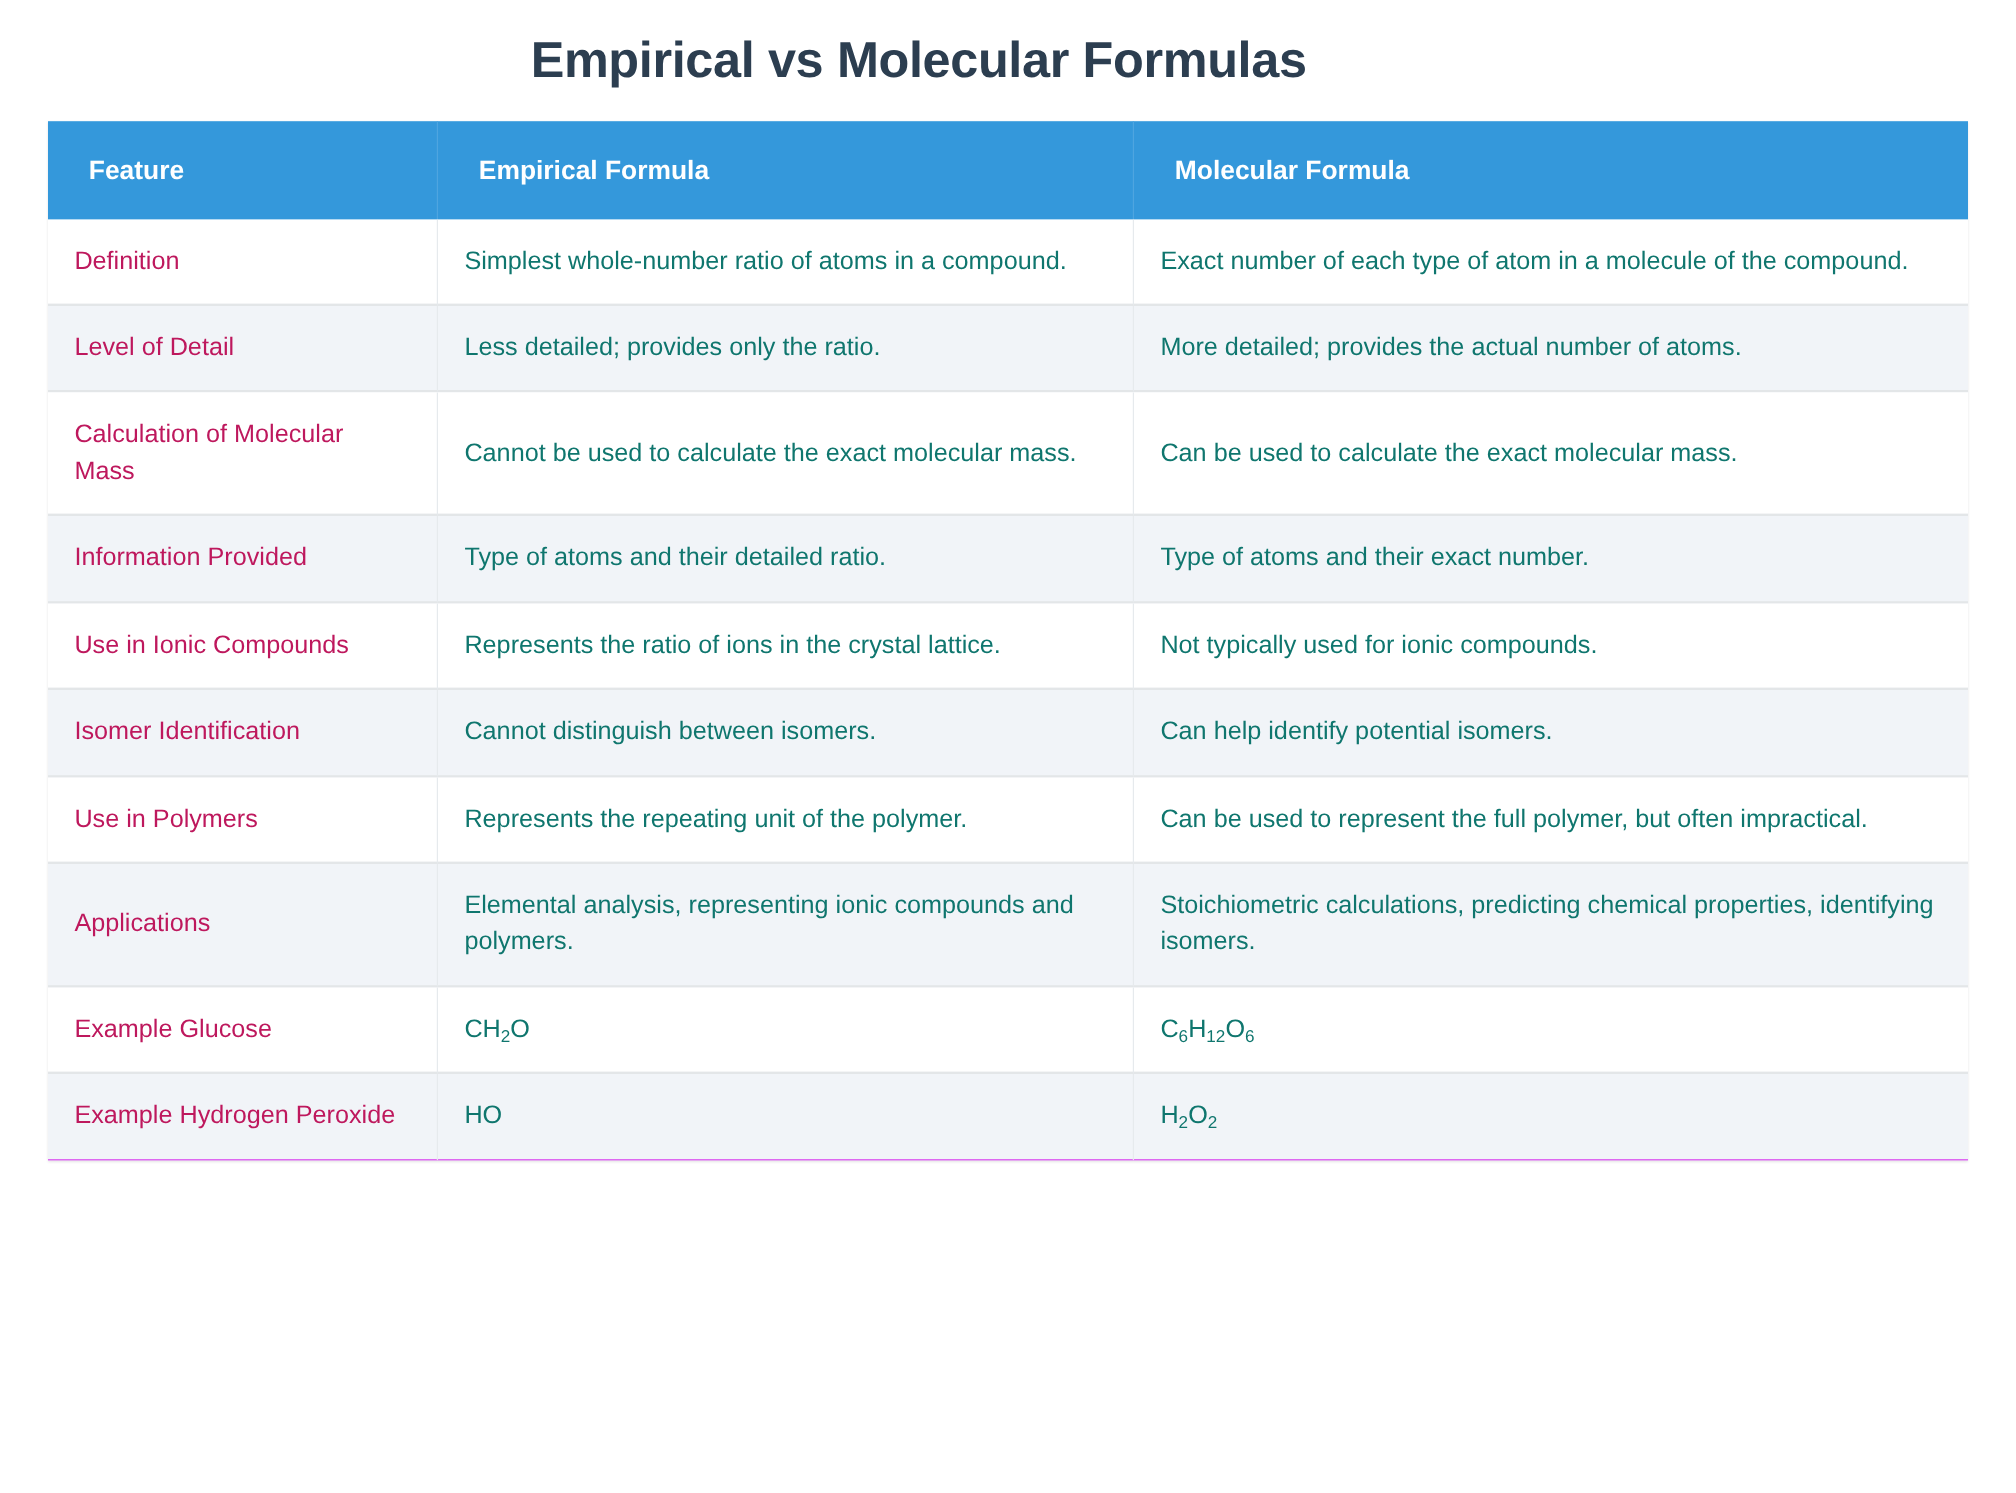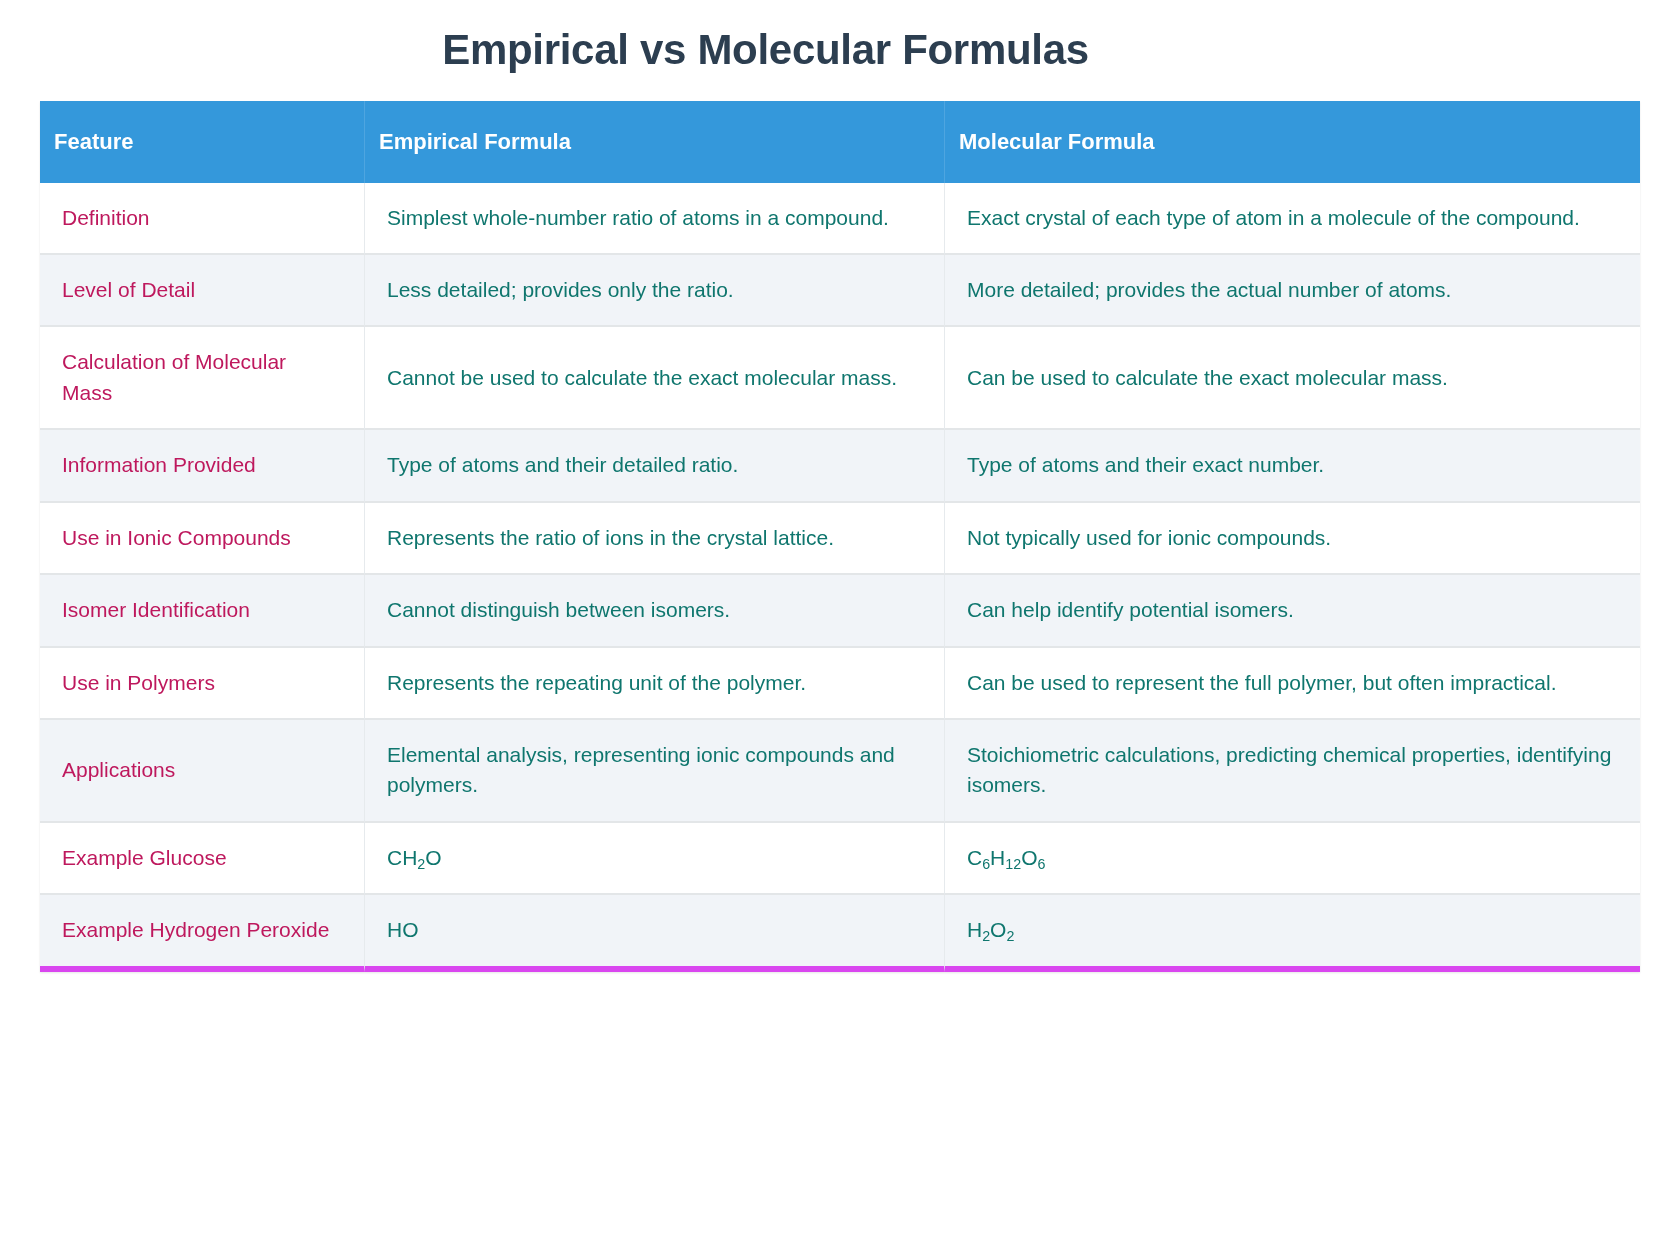--- a/index.html
+++ b/index.html
@@ -47,40 +47,40 @@
   table.cmp col.c1 { width: 325px; }
   table.cmp col.c2 { width: 580px; }
   table.cmp col.c3 { width: 695px; }
 
   table.cmp thead th {
     background: #3498db;
     color: #ffffff;
     font-size: 22px;
     font-weight: bold;
     text-align: left;
-    padding: 26px 14px;
+    padding: 26px 34px;
     height: 82px;
     box-sizing: border-box;
     vertical-align: middle;
     border-right: 1px solid #4ea5e0;
   }
   table.cmp thead th:last-child { border-right: none; }
 
   table.cmp tbody td {
     padding: 20px 22px;
     vertical-align: middle;
     border-bottom: 2px solid #e3e6e8;
     border-right: 1px solid #e6eaed;
     line-height: 1.45;
     color: #0f766e;
     font-size: 21px;
     box-sizing: border-box;
   }
   table.cmp tbody td:last-child { border-right: none; }
-  table.cmp tbody tr:last-child td { border-bottom: 6px solid #d946ef; }
+  table.cmp tbody tr:last-child td { border-bottom: 1px solid #d946ef; }
 
   table.cmp tbody tr:nth-child(odd) td { background: #ffffff; }
   table.cmp tbody tr:nth-child(even) td { background: #f1f4f8; }
 
   table.cmp tbody td.feature {
     color: #be185d;
   }
   sub {
     font-size: 0.68em;
     line-height: 0;
@@ -108,21 +108,21 @@
         <tr>
           <th>Feature</th>
           <th>Empirical Formula</th>
           <th>Molecular Formula</th>
         </tr>
       </thead>
       <tbody>
           <tr>
             <td class="feature">Definition</td>
             <td>Simplest whole-number ratio of atoms in a compound.</td>
-            <td>Exact crystal of each type of atom in a molecule of the compound.</td>
+            <td>Exact number of each type of atom in a molecule of the compound.</td>
           </tr>
           <tr>
             <td class="feature">Level of Detail</td>
             <td>Less detailed; provides only the ratio.</td>
             <td>More detailed; provides the actual number of atoms.</td>
           </tr>
           <tr>
             <td class="feature">Calculation of Molecular Mass</td>
             <td>Cannot be used to calculate the exact molecular mass.</td>
             <td>Can be used to calculate the exact molecular mass.</td>

